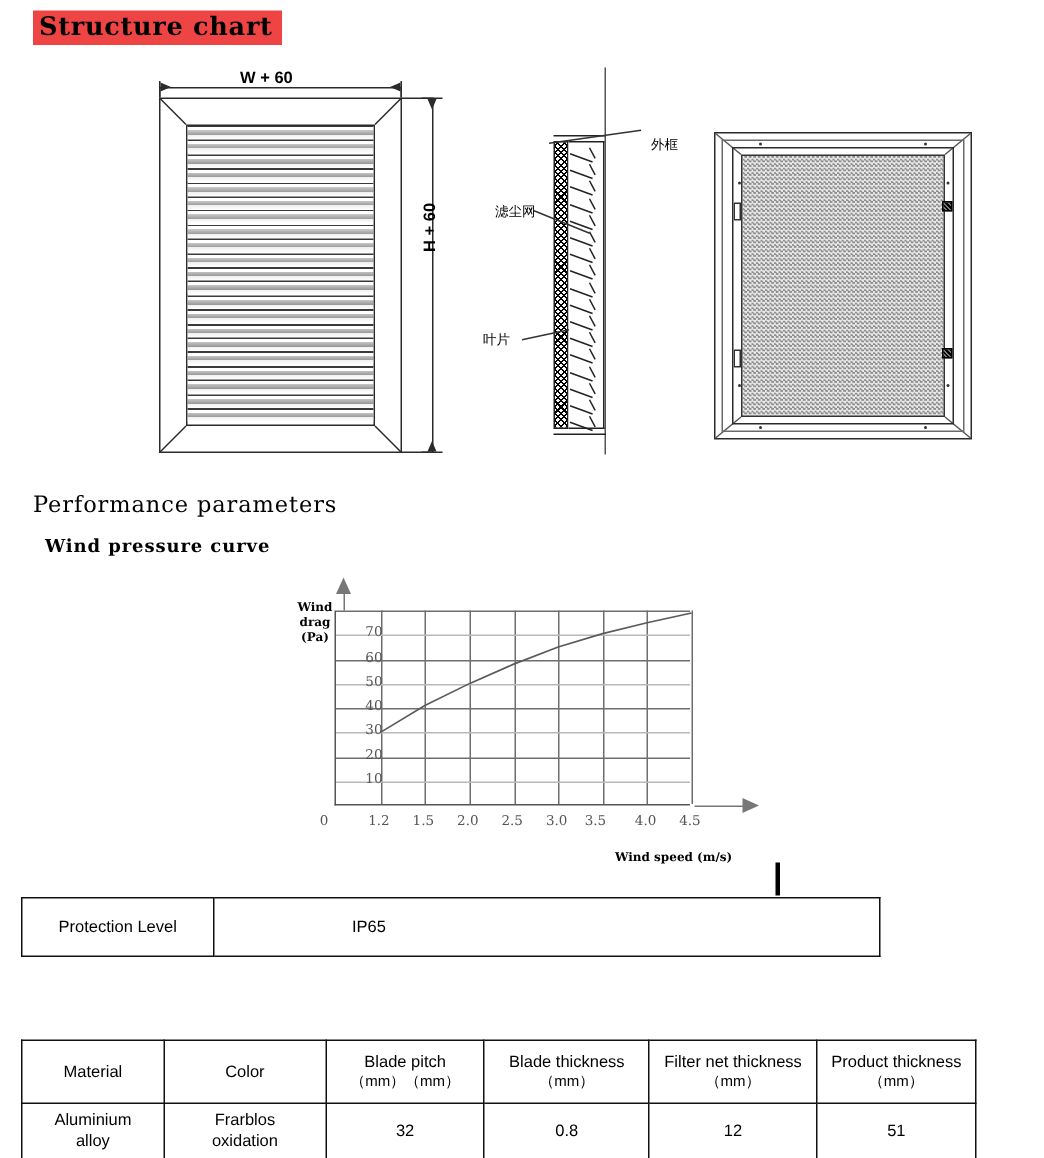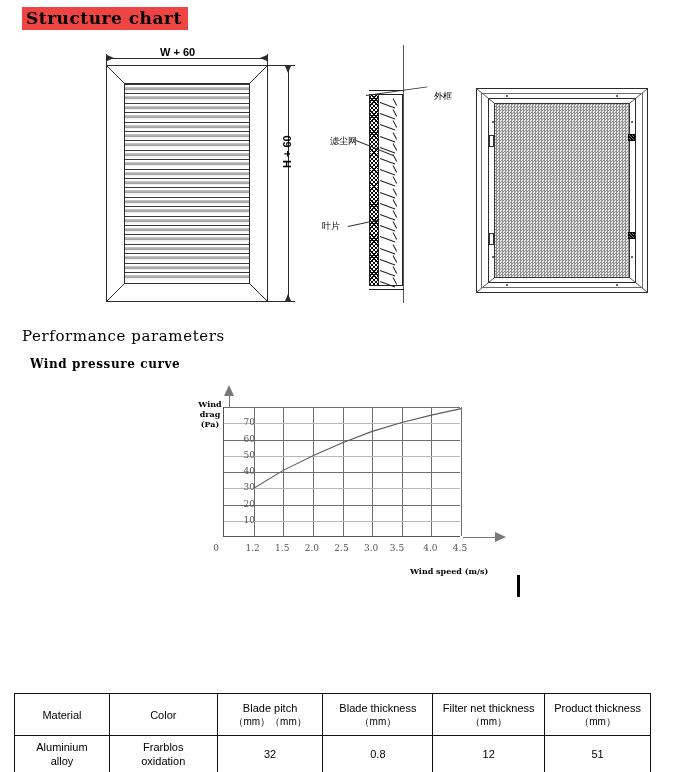--- a/index.html
+++ b/index.html
@@ -433,20 +433,24 @@
       <div class="xtick" style="left: 187px; top: 158px;">3.5</div>
       <div class="xtick" style="left: 220.375px; top: 158px;">4.0</div>
       <div class="xtick" style="left: 250px; top: 158px;">4.5</div>
     </div>
 </div>
 
 <div id="tick-mark"></div>
 
 <table id="table-spec">
   <tbody id="spec-body">
+      <tr>
+        <td class="spec-key">Protection Level</td>
+        <td class="spec-val"><span>IP65</span></td>
+      </tr>
     </tbody>
 </table>
 
 <table id="table-props">
   <tbody>
     <tr class="head" id="props-head">
         <td style="width: 95px;">
           <div>Material</div>
         </td>
         <td style="width: 108px;">

